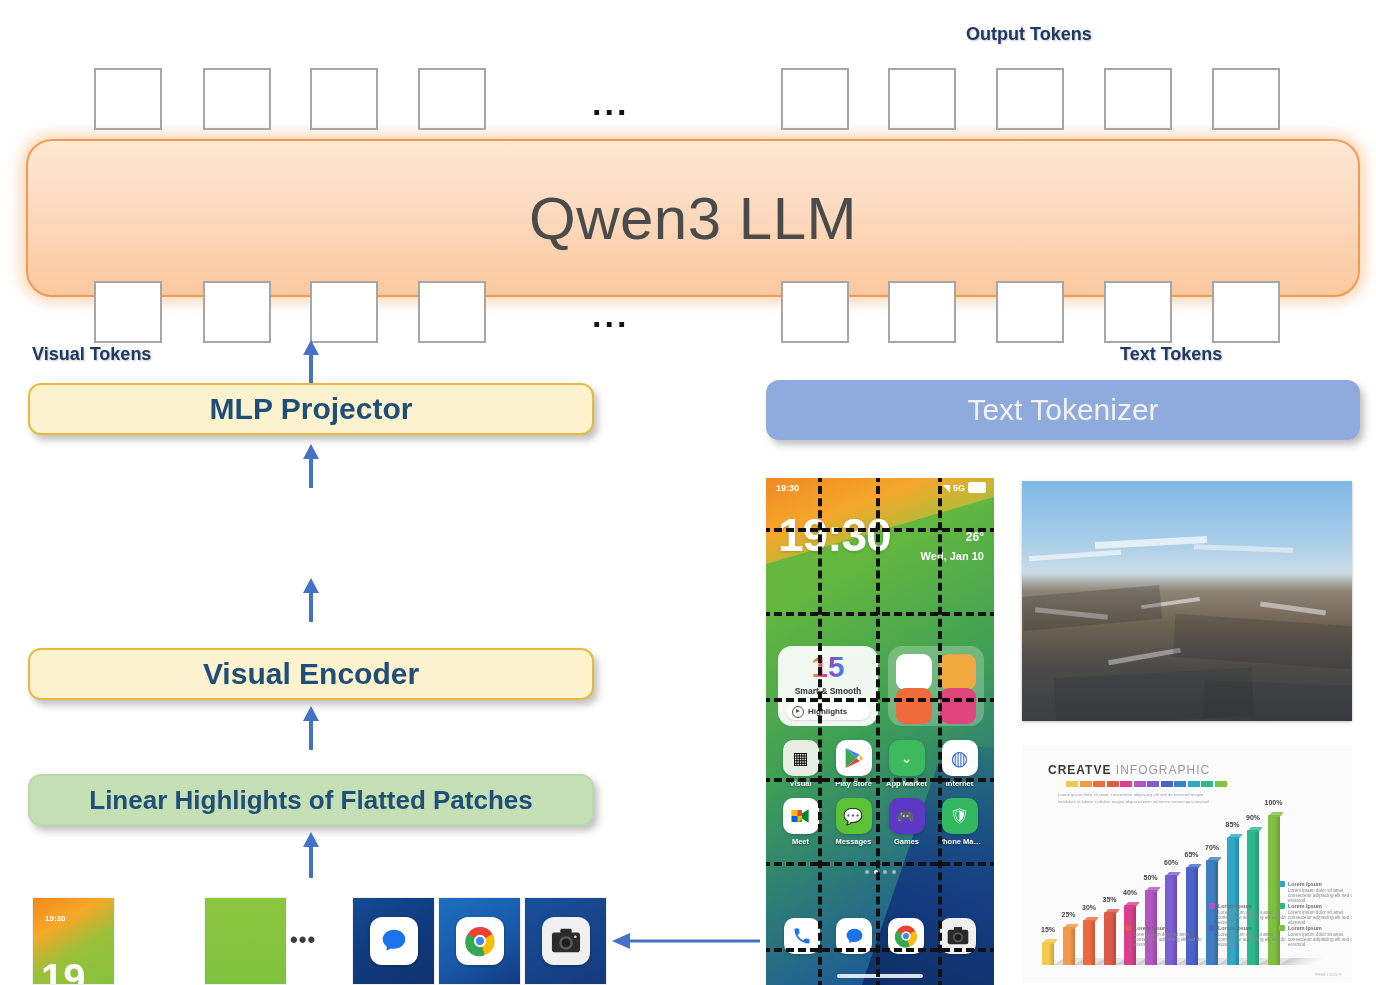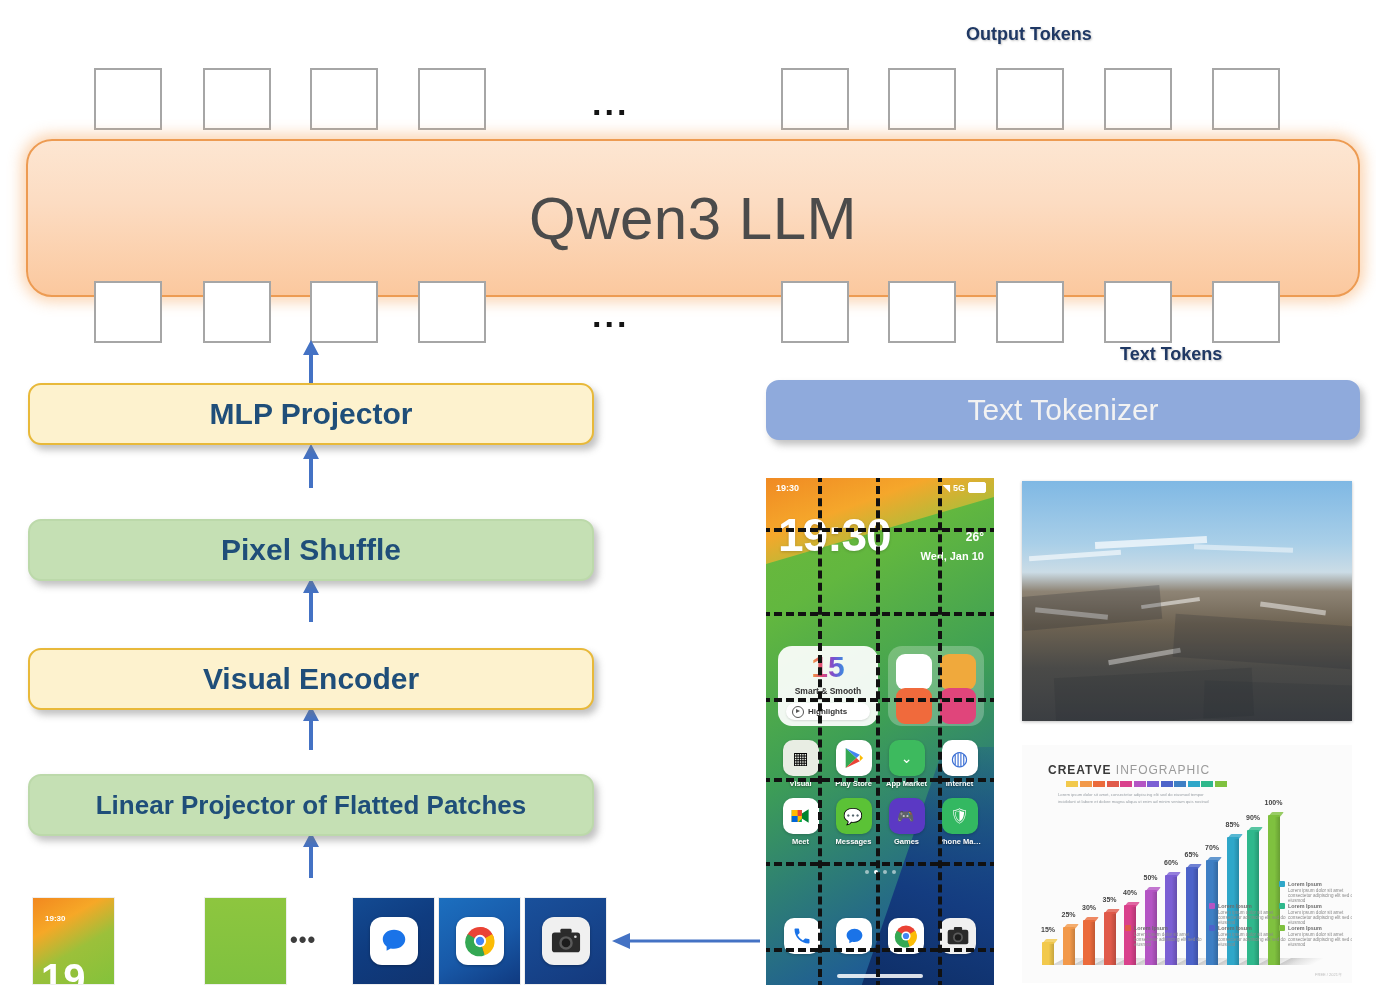--- a/index.html
+++ b/index.html
@@ -76,21 +76,21 @@
     font-weight: 400;
     letter-spacing: .5px;
     font-family: "Liberation Sans", sans-serif;
   }
 
   
   .stage {
     position: absolute;
     left: 28px;
     width: 566px;
-    height: 62px;
+    height: 52px;
     border-radius: 13px;
     display: flex;
     align-items: center;
     justify-content: center;
     box-sizing: border-box;
     box-shadow: 4px 5px 7px rgba(120,120,120,.45);
   }
   .stage .stage-label {
     font-size: 30px;
     color: #1F4E79;
@@ -393,20 +393,21 @@
   <div class="token-box" style="left:203px; top:281px;"></div>
   <div class="token-box" style="left:310px; top:281px;"></div>
   <div class="token-box" style="left:418px; top:281px;"></div>
   <div class="ellipsis" style="left:592px; top:298px;">...</div>
   <div class="token-box" style="left:781px; top:281px;"></div>
   <div class="token-box" style="left:888px; top:281px;"></div>
   <div class="token-box" style="left:996px; top:281px;"></div>
   <div class="token-box" style="left:1104px;top:281px;"></div>
   <div class="token-box" style="left:1212px;top:281px;"></div>
 
+  <div class="blue-label" style="left:32px; top:344px;">Visual Tokens</div>
   <div class="blue-label" style="left:1120px; top:344px;">Text Tokens</div>
 
   <svg class="abs" style="left:300px; top:340px;" width="22" height="46">
     <line x1="11" y1="46" x2="11" y2="12" stroke="#4472C4" stroke-width="4"></line>
     <polygon points="11,0 3,15 19,15" fill="#4472C4"></polygon>
   </svg>
 
   <svg class="abs" style="left:300px; top:444px;" width="22" height="44">
     <line x1="11" y1="44" x2="11" y2="12" stroke="#4472C4" stroke-width="4"></line>
     <polygon points="11,0 3,15 19,15" fill="#4472C4"></polygon>
@@ -428,28 +429,25 @@
   </svg>
 
   <svg class="abs" style="left:608px; top:930px;" width="152" height="22">
     <line x1="152" y1="11" x2="22" y2="11" stroke="#4472C4" stroke-width="3"></line>
     <polygon points="4,11 22,3 22,19" fill="#4472C4"></polygon>
   </svg>
 
   <div class="stage yellow" style="top:383px;">
     <span class="stage-label">MLP Projector</span>
   </div>
-  <div class="stage green" style="top:519px;">
-    <span class="stage-label">Pixel Shuffle</span>
-  </div>
   <div class="stage yellow" style="top:648px;">
     <span class="stage-label">Visual Encoder</span>
   </div>
   <div class="stage green" style="top:774px;">
-    <span class="stage-label" style="font-size:26px;">Linear Projector of Flatted Patches</span>
+    <span class="stage-label" style="font-size:26px;">Linear Highlights of Flatted Patches</span>
   </div>
 
   <div class="tokenizer">
     <span class="tok-label">Text Tokenizer</span>
   </div>
 
   <div class="patch patch-wall" style="left:32px; top:897px;">
     <div style="position:absolute;left:12px;top:16px;color:#fff;font-size:8px;font-weight:700;font-family:'Liberation Sans',sans-serif;">19:30</div>
     <div style="position:absolute;left:8px;bottom:-14px;color:#fff;font-size:40px;font-weight:700;line-height:1;font-family:'Liberation Sans',sans-serif;">19</div>
   </div>

